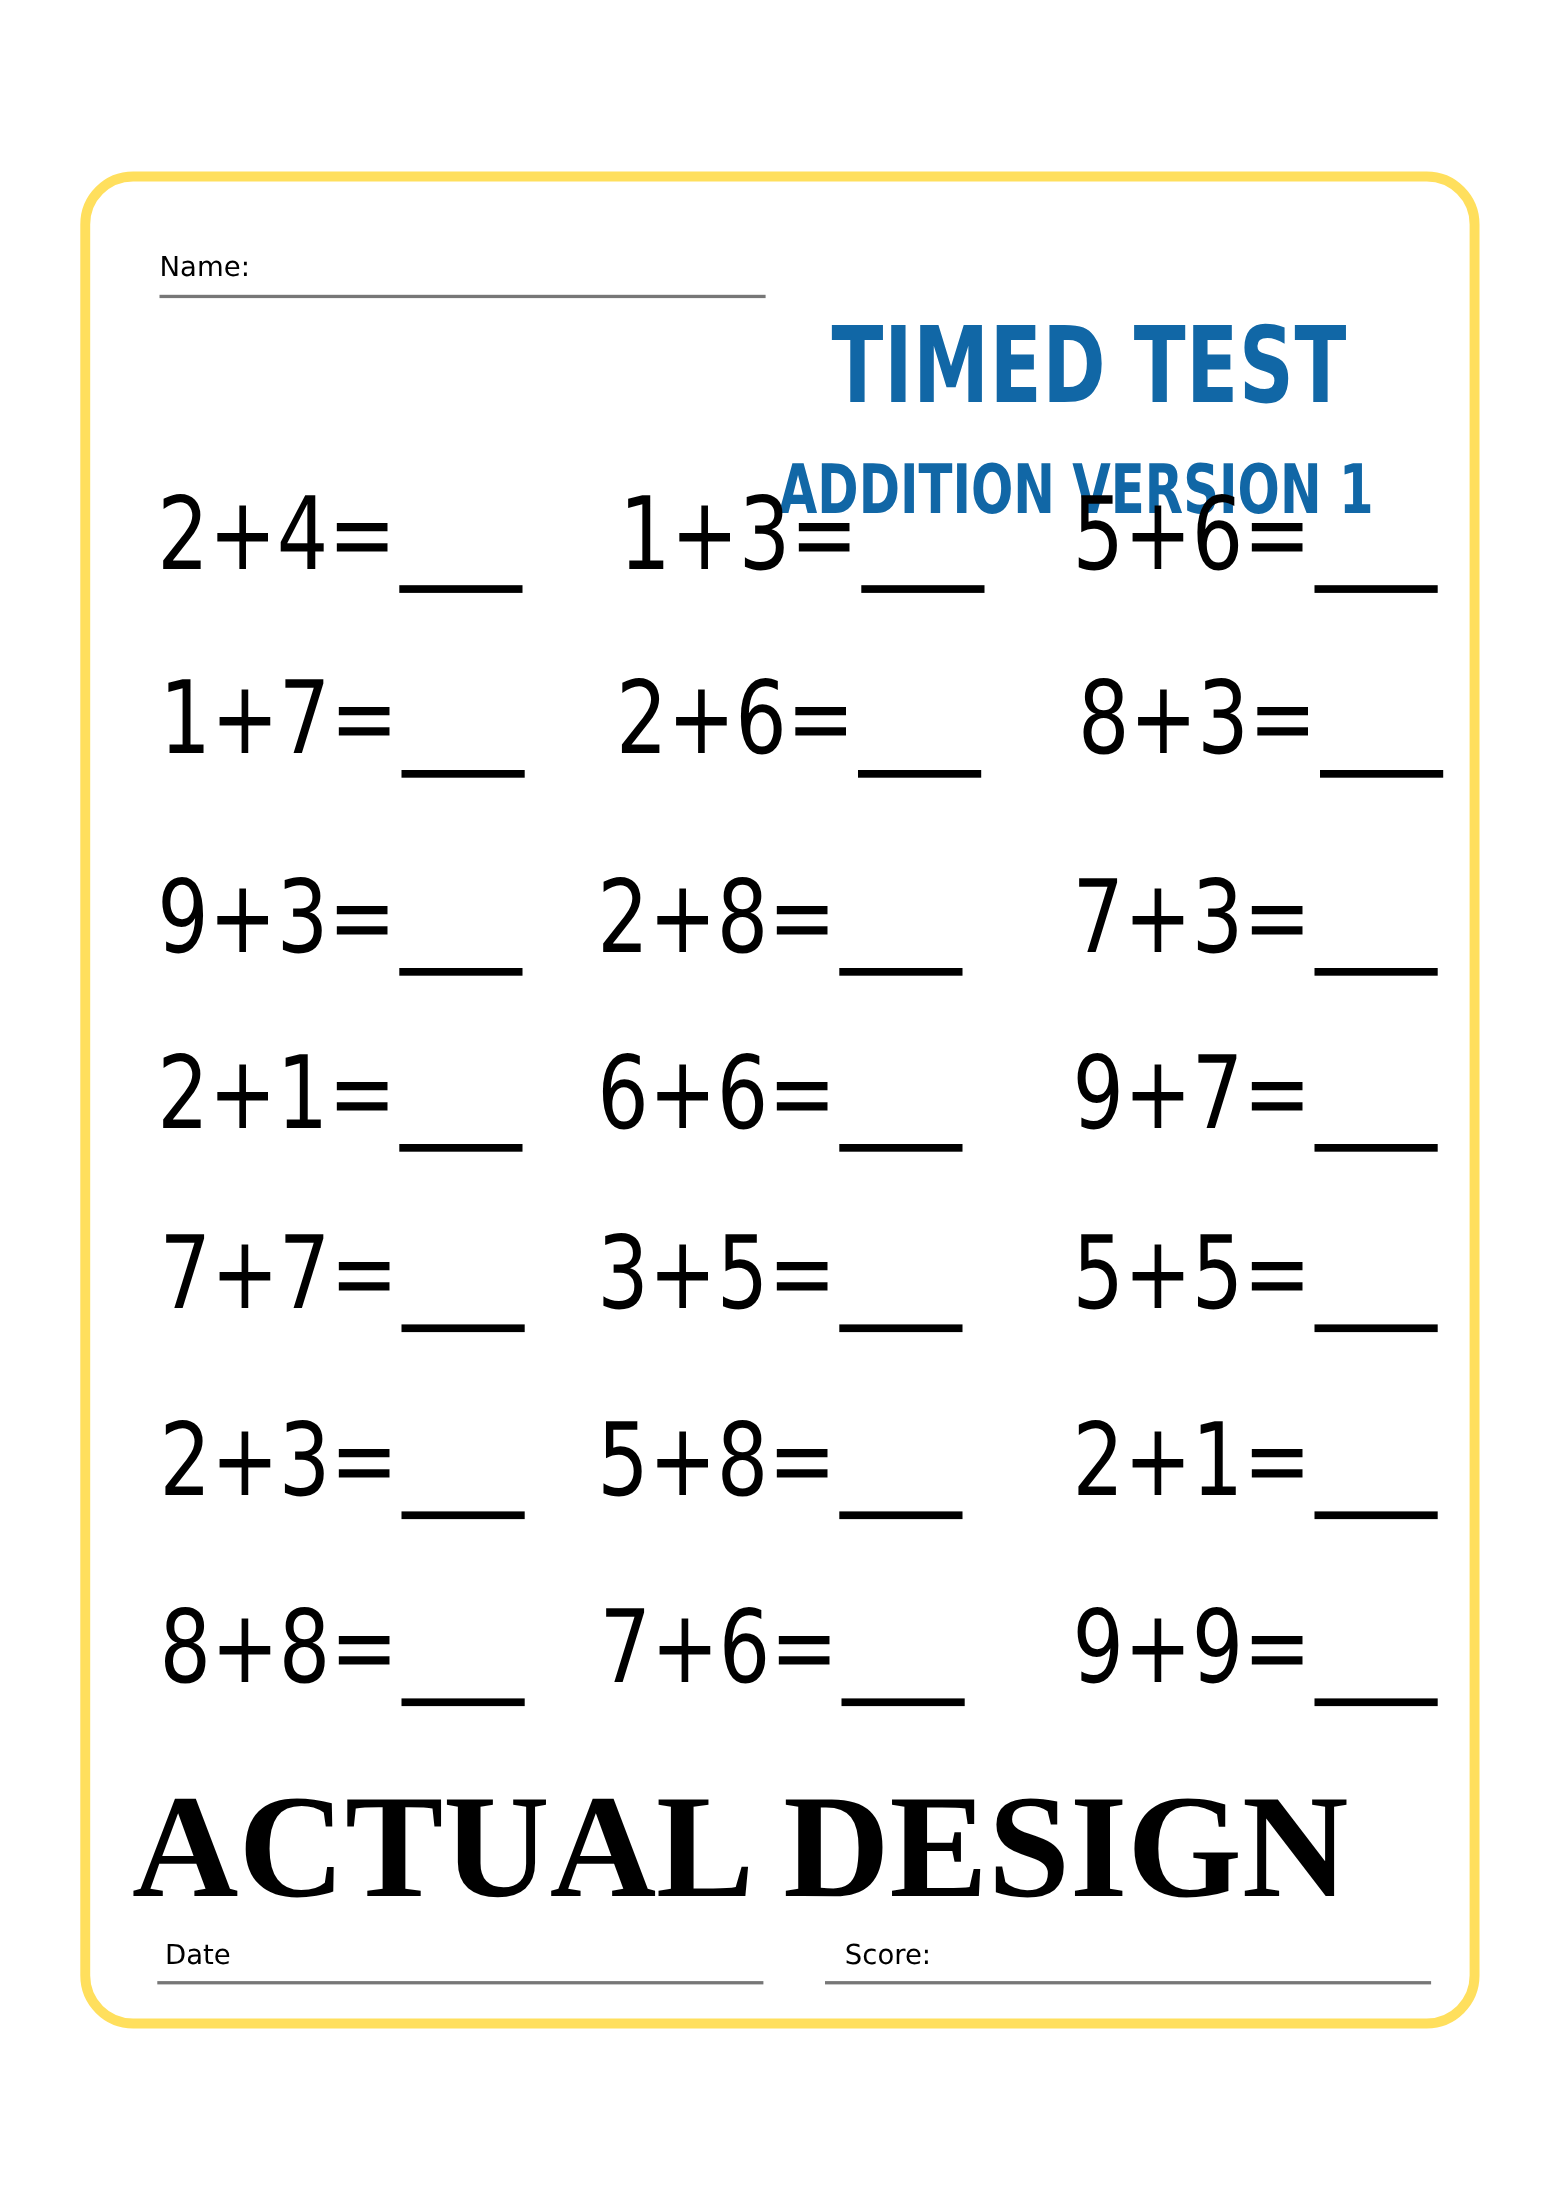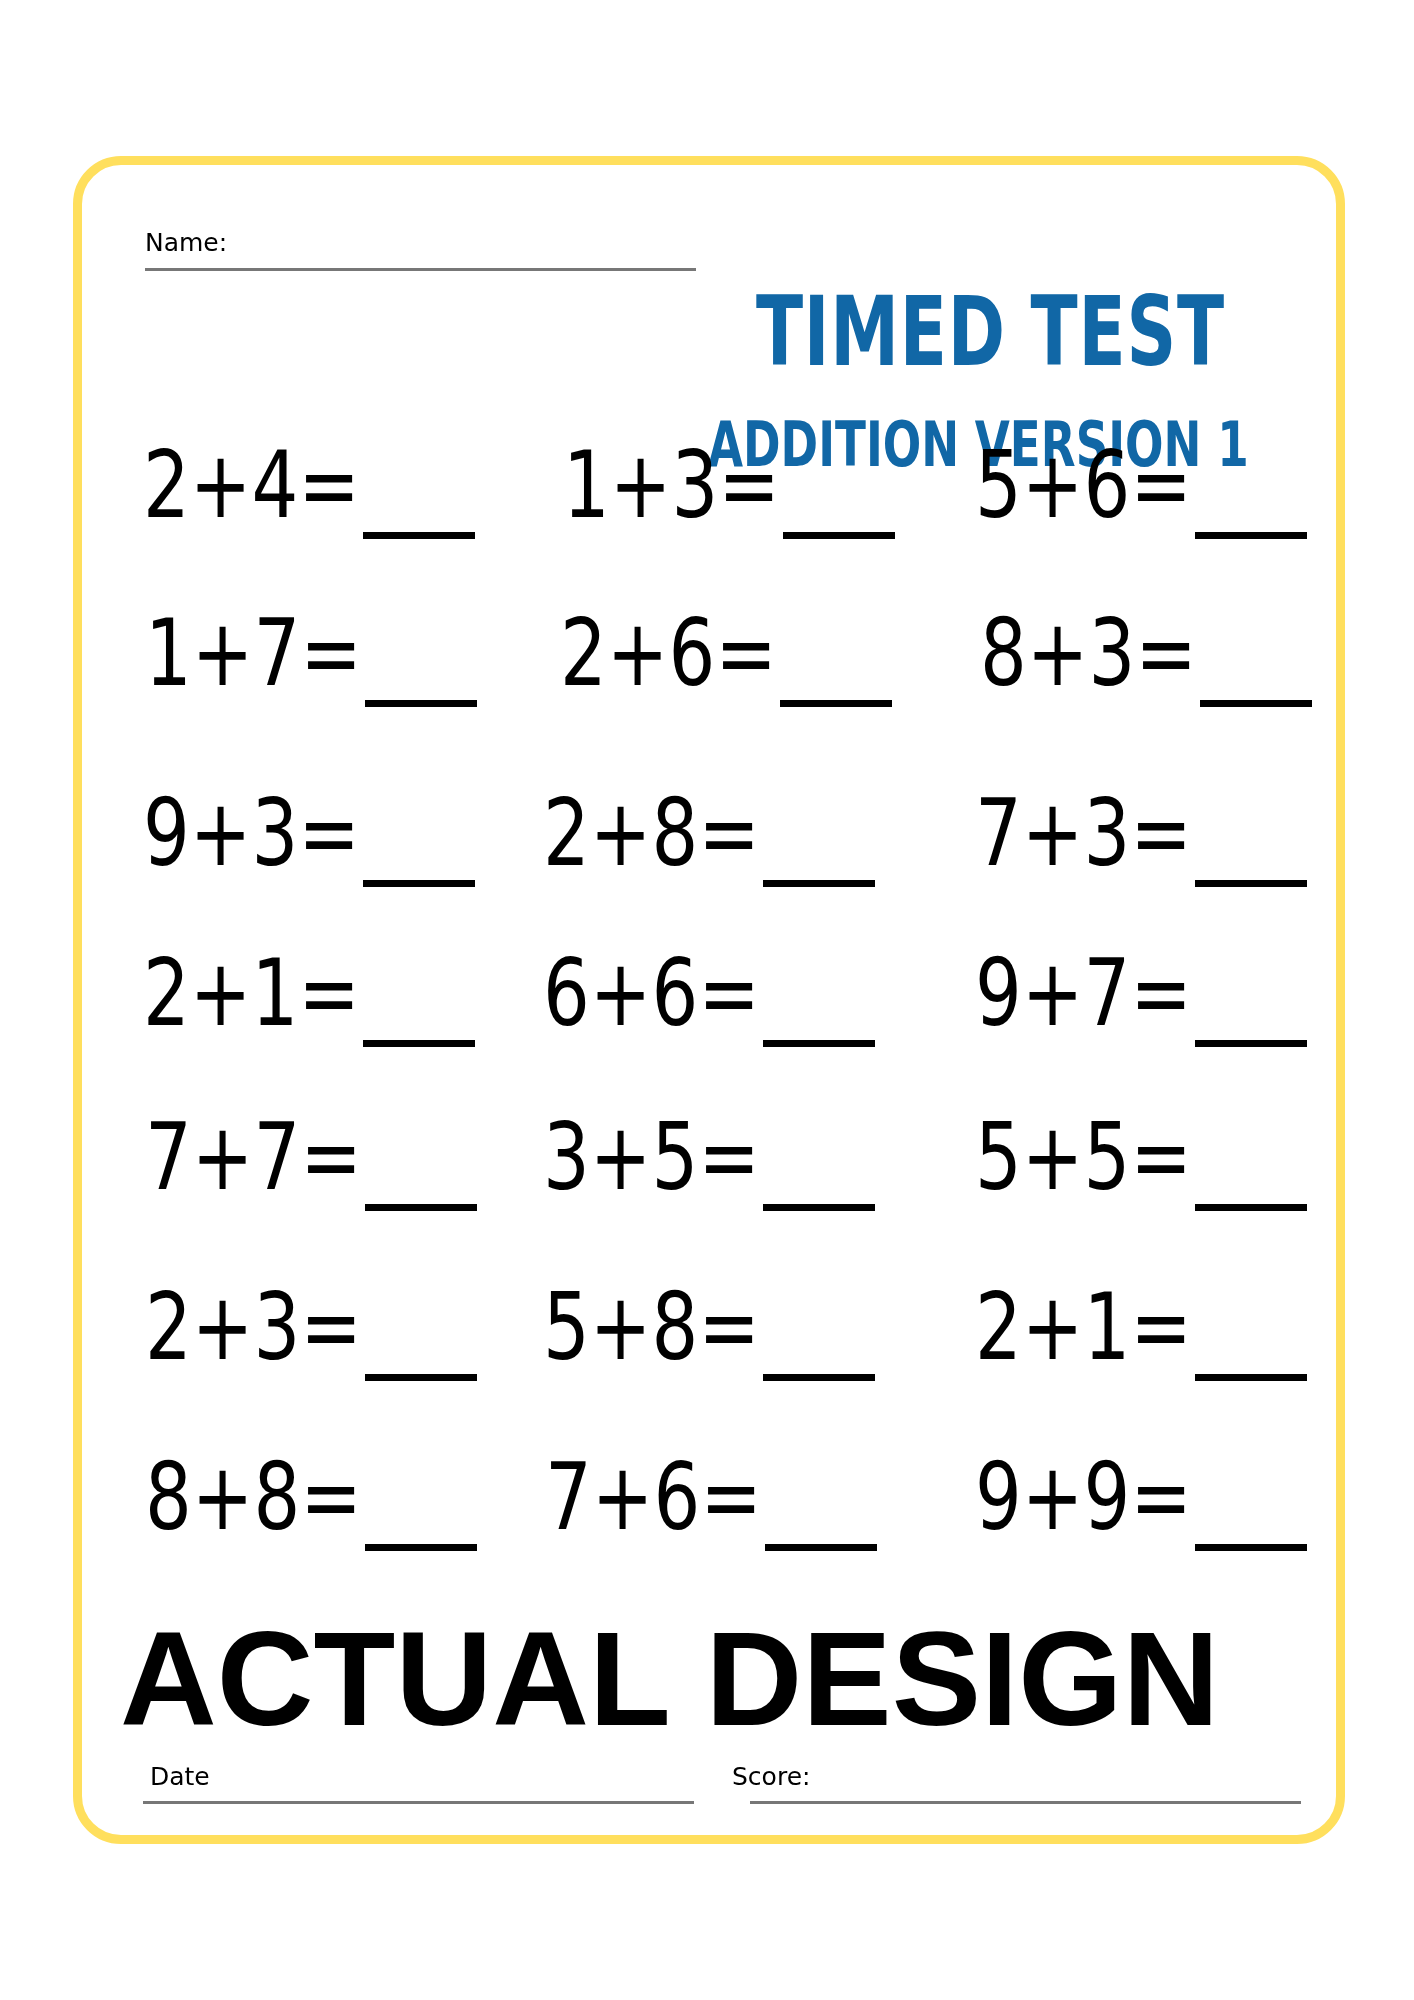--- a/index.html
+++ b/index.html
@@ -5,21 +5,21 @@
   html, body { margin:0; padding:0; background:#ffffff; }
   body { width:1414px; height:2000px; position:relative; overflow:hidden; font-family:"DejaVu Sans", sans-serif; }
   .frame { position:absolute; left:73px; top:156px; width:1272px; height:1688px; border:9px solid #ffdf5d; border-radius:48px; box-sizing:border-box; }
   .label { position:absolute; font-family:"DejaVu Sans", sans-serif; font-size:25px; color:#000; font-weight:500; }
   .line { position:absolute; height:3px; background:#777777; }
   .title { position:absolute; font-family:"DejaVu Sans", sans-serif; font-weight:bold; color:#1167a6; white-space:nowrap; transform-origin:left top; }
   .title-main { left:756px; top:276px; font-size:96px; letter-spacing:1px; transform:scaleX(0.72); }
   .title-sub { left:708px; top:408px; font-size:62px; transform:scaleX(0.73); }
   .prob { position:absolute; font-family:"DejaVu Sans", sans-serif; font-size:92px; color:#000; white-space:nowrap; transform-origin:left top; transform:scaleX(0.80); line-height:1; }
   .prob .blank { display:inline-block; width:140px; border-bottom:7px solid #000; margin-left:4px; vertical-align:baseline; height:0; position:relative; top:22px; }
-  .stamp { position:absolute; left:120px; top:1612px; font-family:Liberation Sans, sans-serif; font-weight:bold; font-size:134px; color:#000; white-space:nowrap; line-height:1; }
+  .stamp { position:absolute; left:120px; top:1612px; font-family:Liberation Serif, serif; font-weight:bold; font-size:134px; color:#000; white-space:nowrap; line-height:1; }
 </style>
 </head>
 <body>
 
 <div class="frame"></div>
 
 <div class="label" style="left:145px; top:228px;">Name:</div>
 <div class="line" style="left:145px; top:268px; width:551px;"></div>
 
 <div class="title title-main">TIMED TEST</div>
@@ -51,14 +51,14 @@
 
 <div class="prob" style="left:145px; top:1452px;"><span>8+8=</span><span class="blank"></span></div>
 <div class="prob" style="left:545px; top:1452px;"><span>7+6=</span><span class="blank"></span></div>
 <div class="prob" style="left:975px; top:1452px;"><span>9+9=</span><span class="blank"></span></div>
 
 <div class="stamp">ACTUAL DESIGN</div>
 
 <div class="label" style="left:150px; top:1762px;">Date</div>
 <div class="line" style="left:143px; top:1801px; width:551px;"></div>
 
-<div class="label" style="left:732px; top:1762px;">Score:</div>
+<div class="label" style="left:768px; top:1762px;">Score:</div>
 <div class="line" style="left:750px; top:1801px; width:551px;"></div>
 
 </body></html>

